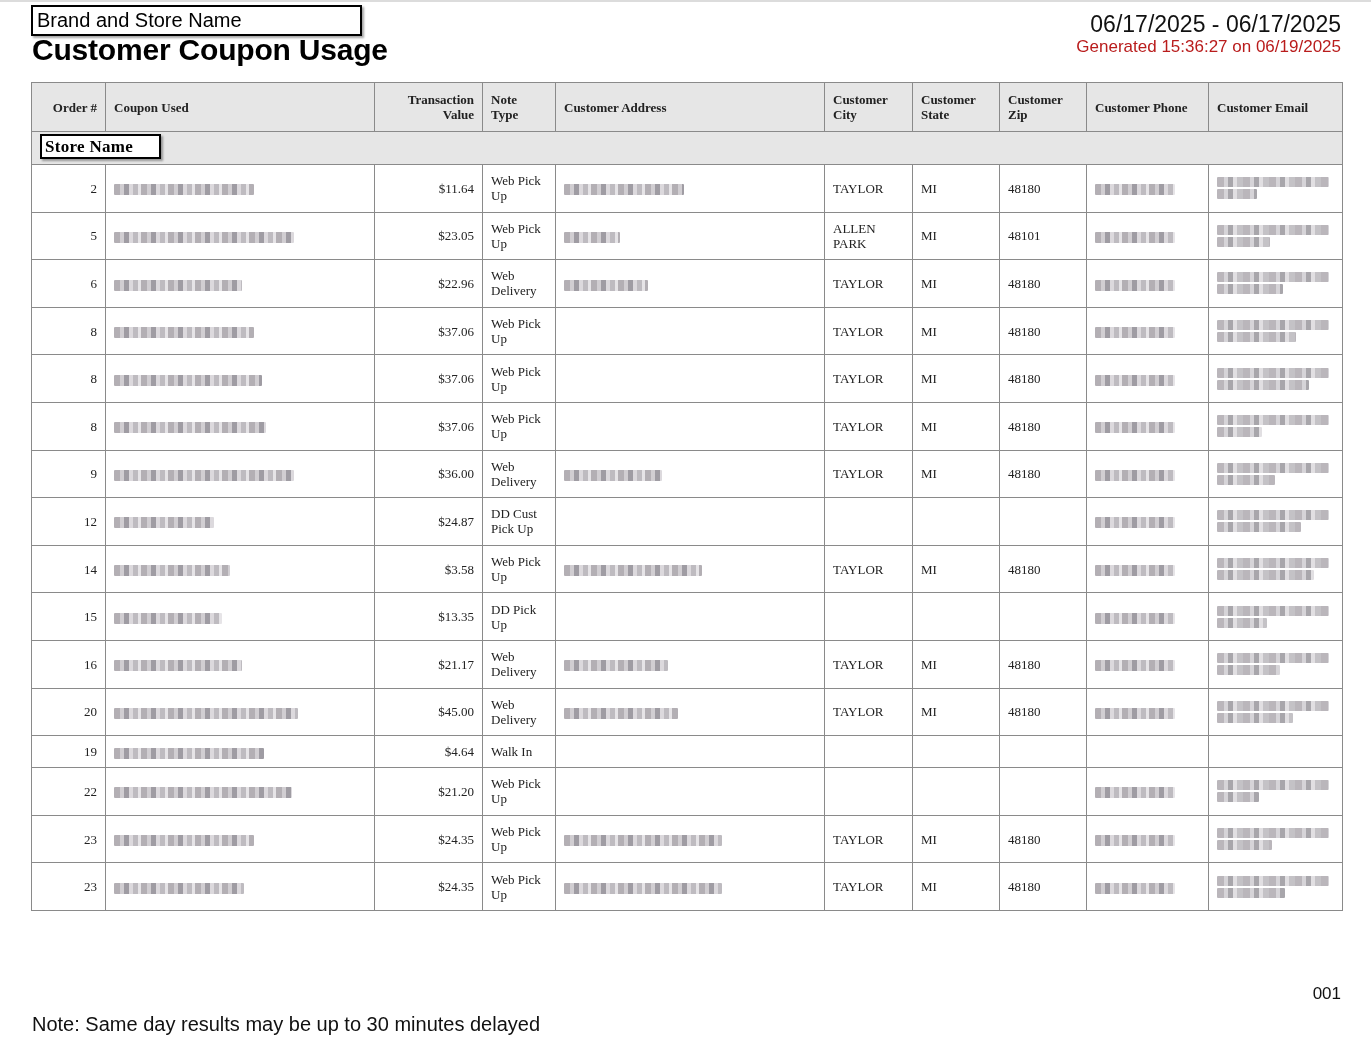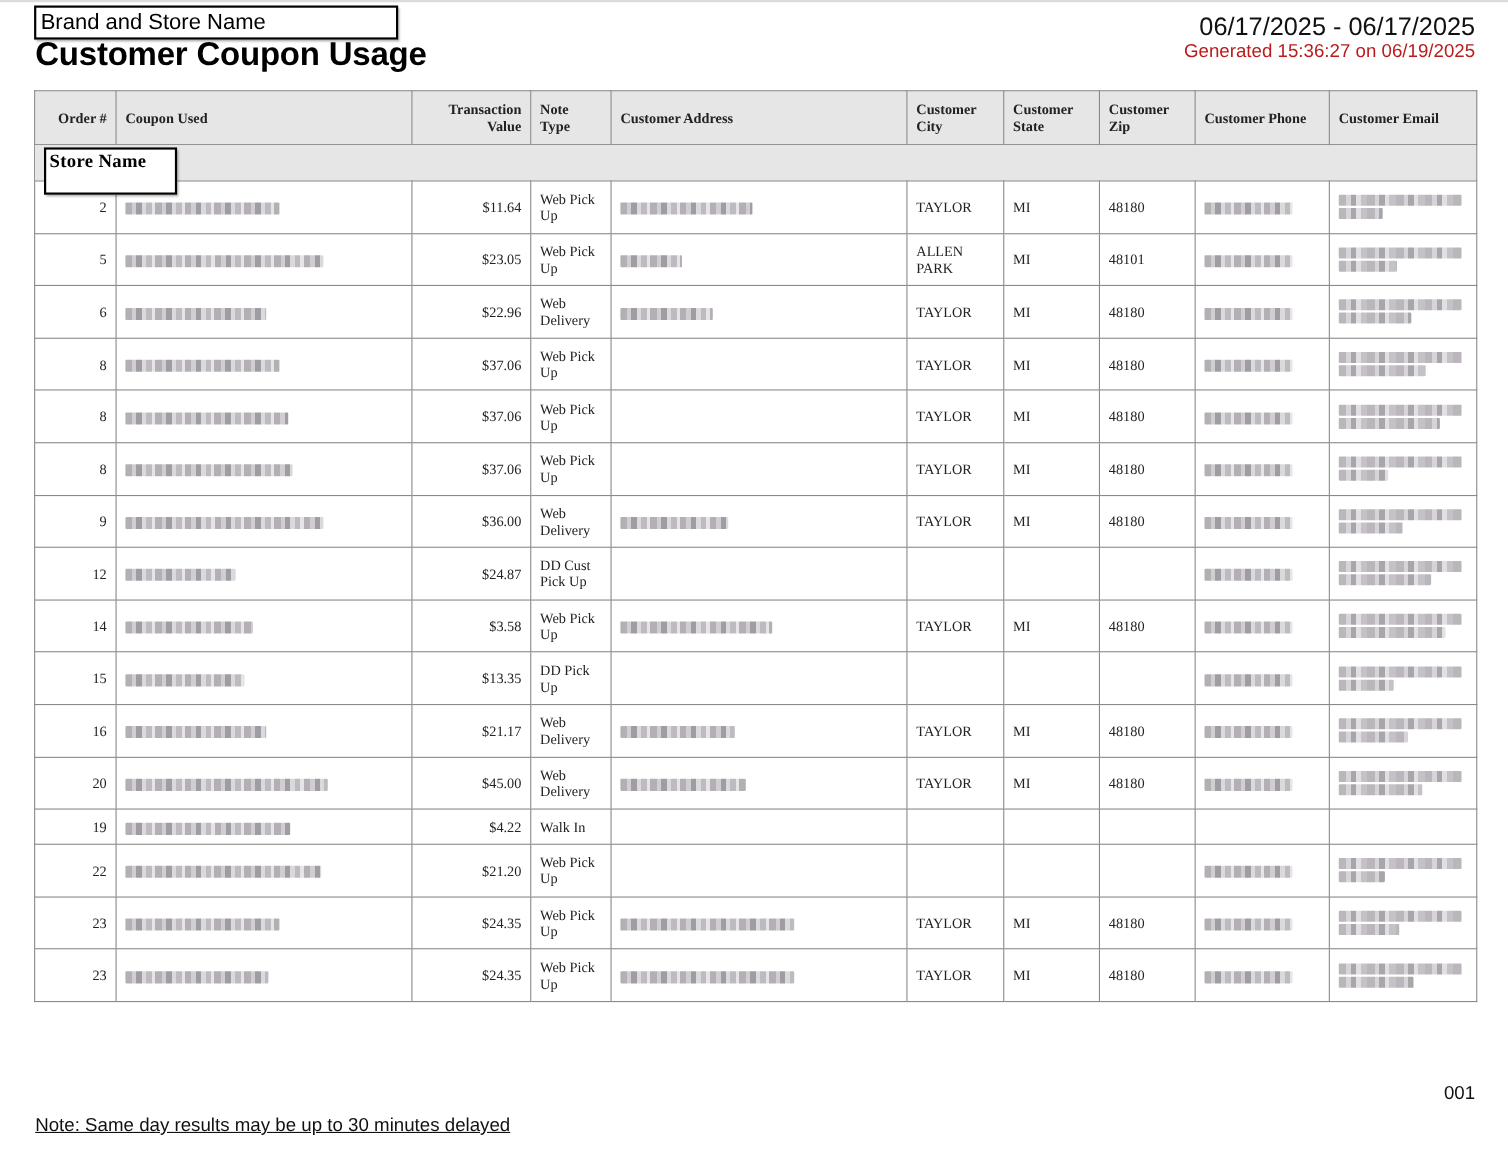--- a/index.html
+++ b/index.html
@@ -12,32 +12,32 @@
                font-size:20px; line-height:27px; padding-left:4px; color:#000; }
   .title { position:absolute; left:32px; top:33px; font-size:30px; font-weight:bold; color:#000; letter-spacing:-0.2px; }
   .daterange { position:absolute; right:30px; top:11px; font-size:23px; text-align:right; color:#111; }
   .generated { position:absolute; right:30px; top:37px; font-size:17px; text-align:right; color:#b91c1c; }
   table.report { position:absolute; left:31px; top:82px; border-collapse:collapse; table-layout:fixed; width:1311px;font-family:Liberation Serif, serif; }
   table.report th, table.report td { border:1px solid #8a8a8a; box-sizing:border-box; padding:0 8px;
          font-size:13px; line-height:15px; vertical-align:middle; }
   table.report th { background:#e6e6e6; font-weight:bold; text-align:left; height:49px; color:#222; }
   table.report th.r, table.report td.r { text-align:right; }
   tr.store-row td { background:#e6e6e6; height:33px; padding:0; position:relative; border-left:1px solid #8a8a8a; border-right:1px solid #8a8a8a; }
-  .store-box { position:absolute; left:8px; top:2px; width:121px; height:43px; border:2px solid #000;
+  .store-box { position:absolute; left:8px; top:2px; width:121px; height:25px; border:2px solid #000;
                box-sizing:border-box; background:#fff; box-shadow:2px 2px 2px rgba(0,0,0,0.35);
                font-size:17px; font-weight:bold; line-height:21px; padding-left:3px; color:#000; letter-spacing:0.3px; }
   tr.data td { height:47.6px; color:#222; }
   tr.data.single td { height:32px; }
   .redact { display:inline-block; height:11px; border-radius:1px; vertical-align:middle;
             background:repeating-linear-gradient(90deg,#a6a2a8 0 6px,#c9c6cb 6px 10px,#8f8b93 10px 15px,#d6d3d8 15px 19px,#b3b0b6 19px 24px,#e2e0e3 24px 27px);
             opacity:0.85; filter:blur(0.6px); }
   .redact2 { display:block; height:10px; margin:2px 0; border-radius:1px;
              background:repeating-linear-gradient(90deg,#a9a5ab 0 7px,#cdcacf 7px 11px,#939097 11px 16px,#dad8dc 16px 20px,#b6b3b9 20px 26px);
              opacity:0.8; filter:blur(0.6px); }
-  .note { position:absolute; left:32px; top:1013px; font-size:17px; color:#111;text-decoration:underline; }
+  .note { position:absolute; left:32px; top:1013px; font-size:20px; color:#111; }
   .pagenum { position:absolute; right:30px; top:984px; font-size:17px; color:#111; }
 </style>
 </head>
 <body>
 
 <div class="topline"></div>
 <div class="brand-box">Brand and Store Name</div>
 <div class="title">Customer Coupon Usage</div>
 <div class="daterange">06/17/2025 - 06/17/2025</div>
 <div class="generated">Generated 15:36:27 on 06/19/2025</div>
@@ -251,21 +251,21 @@
         <td>48180</td>
         <td><span class="redact" style="width: 80px;"></span></td>
         <td>
           <span class="redact2" style="width: 112px;"></span>
           <span class="redact2" style="width: 76px;"></span>
         </td>
       </tr>
       <tr class="data single">
         <td class="r">19</td>
         <td><span class="redact" style="width: 150px;"></span></td>
-        <td class="r">$4.22</td>
+        <td class="r">$4.64</td>
         <td>Walk In</td>
         <td></td>
         <td></td>
         <td></td>
         <td></td>
         <td></td>
         <td></td>
       </tr>
       <tr class="data">
         <td class="r">22</td>

